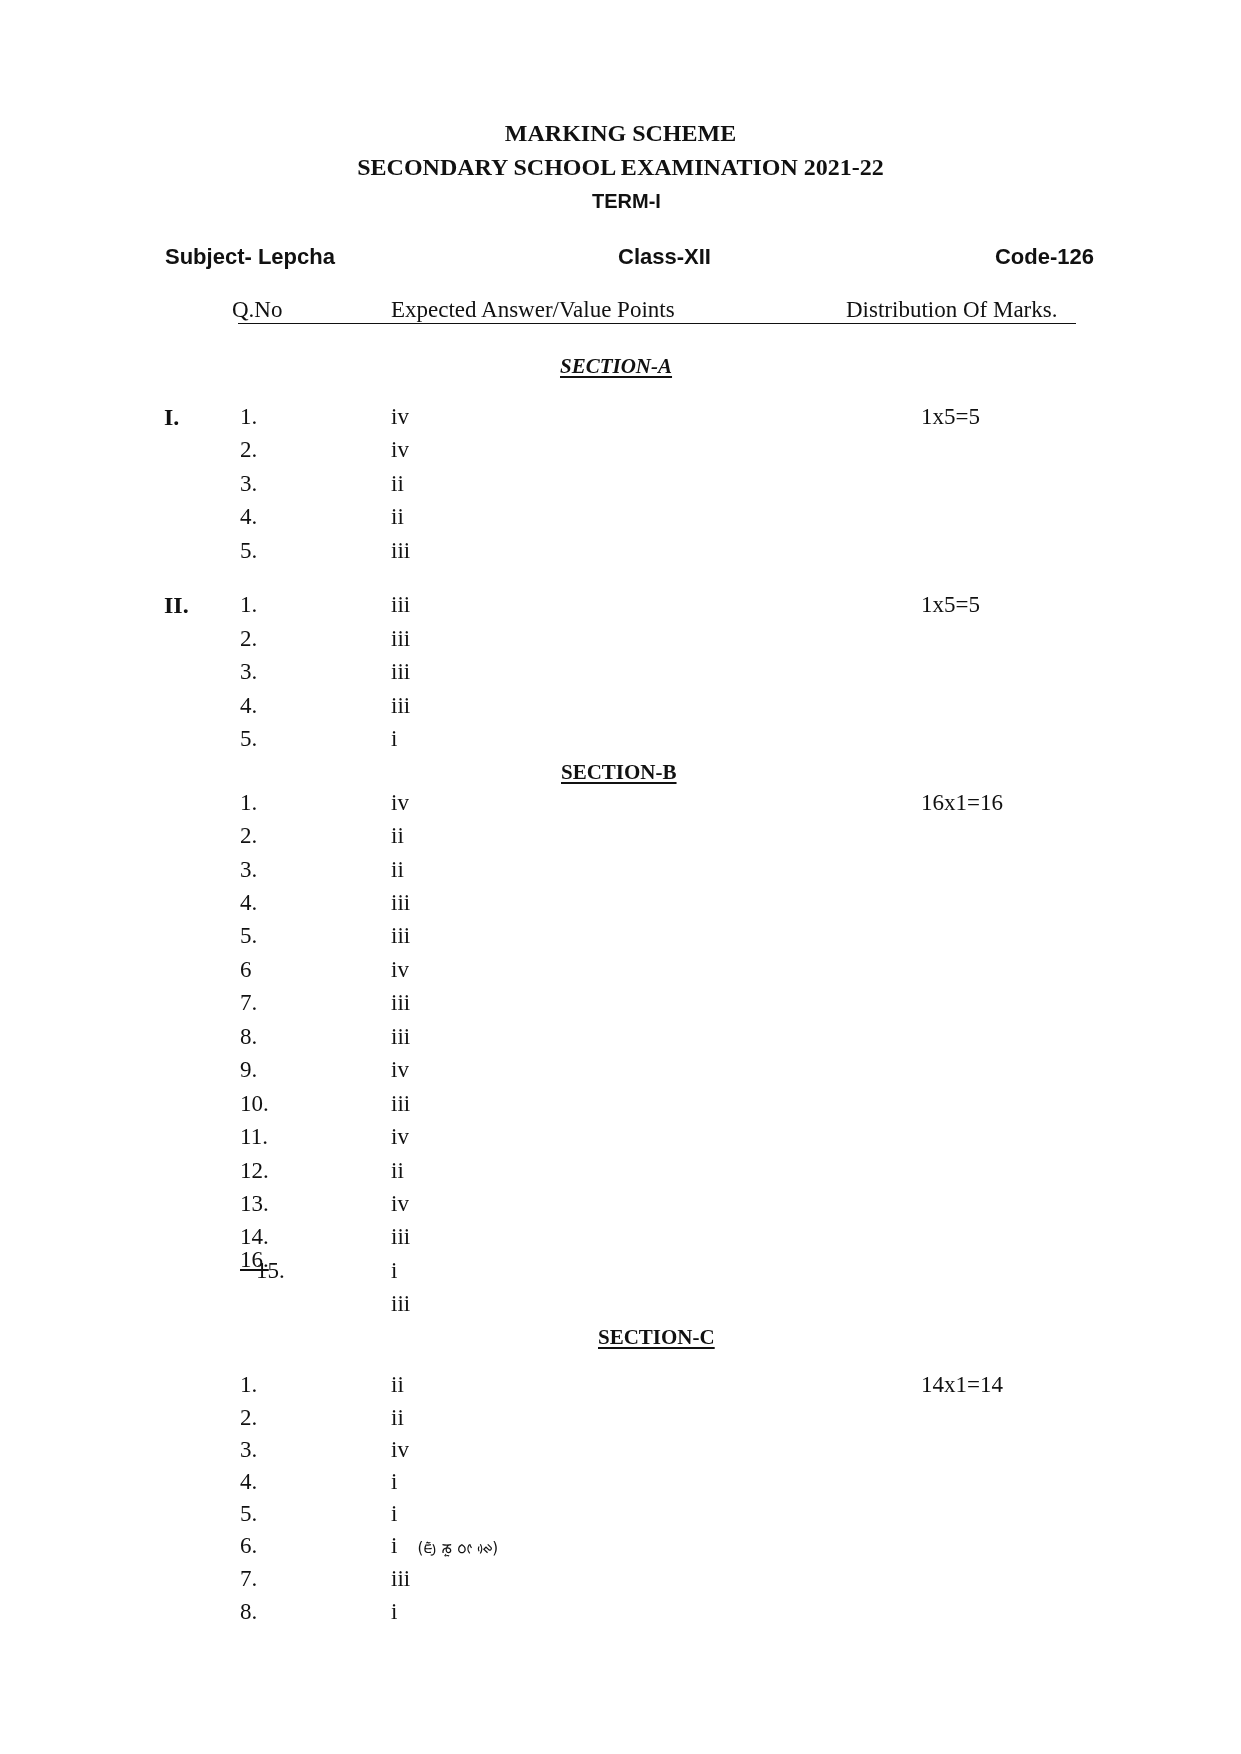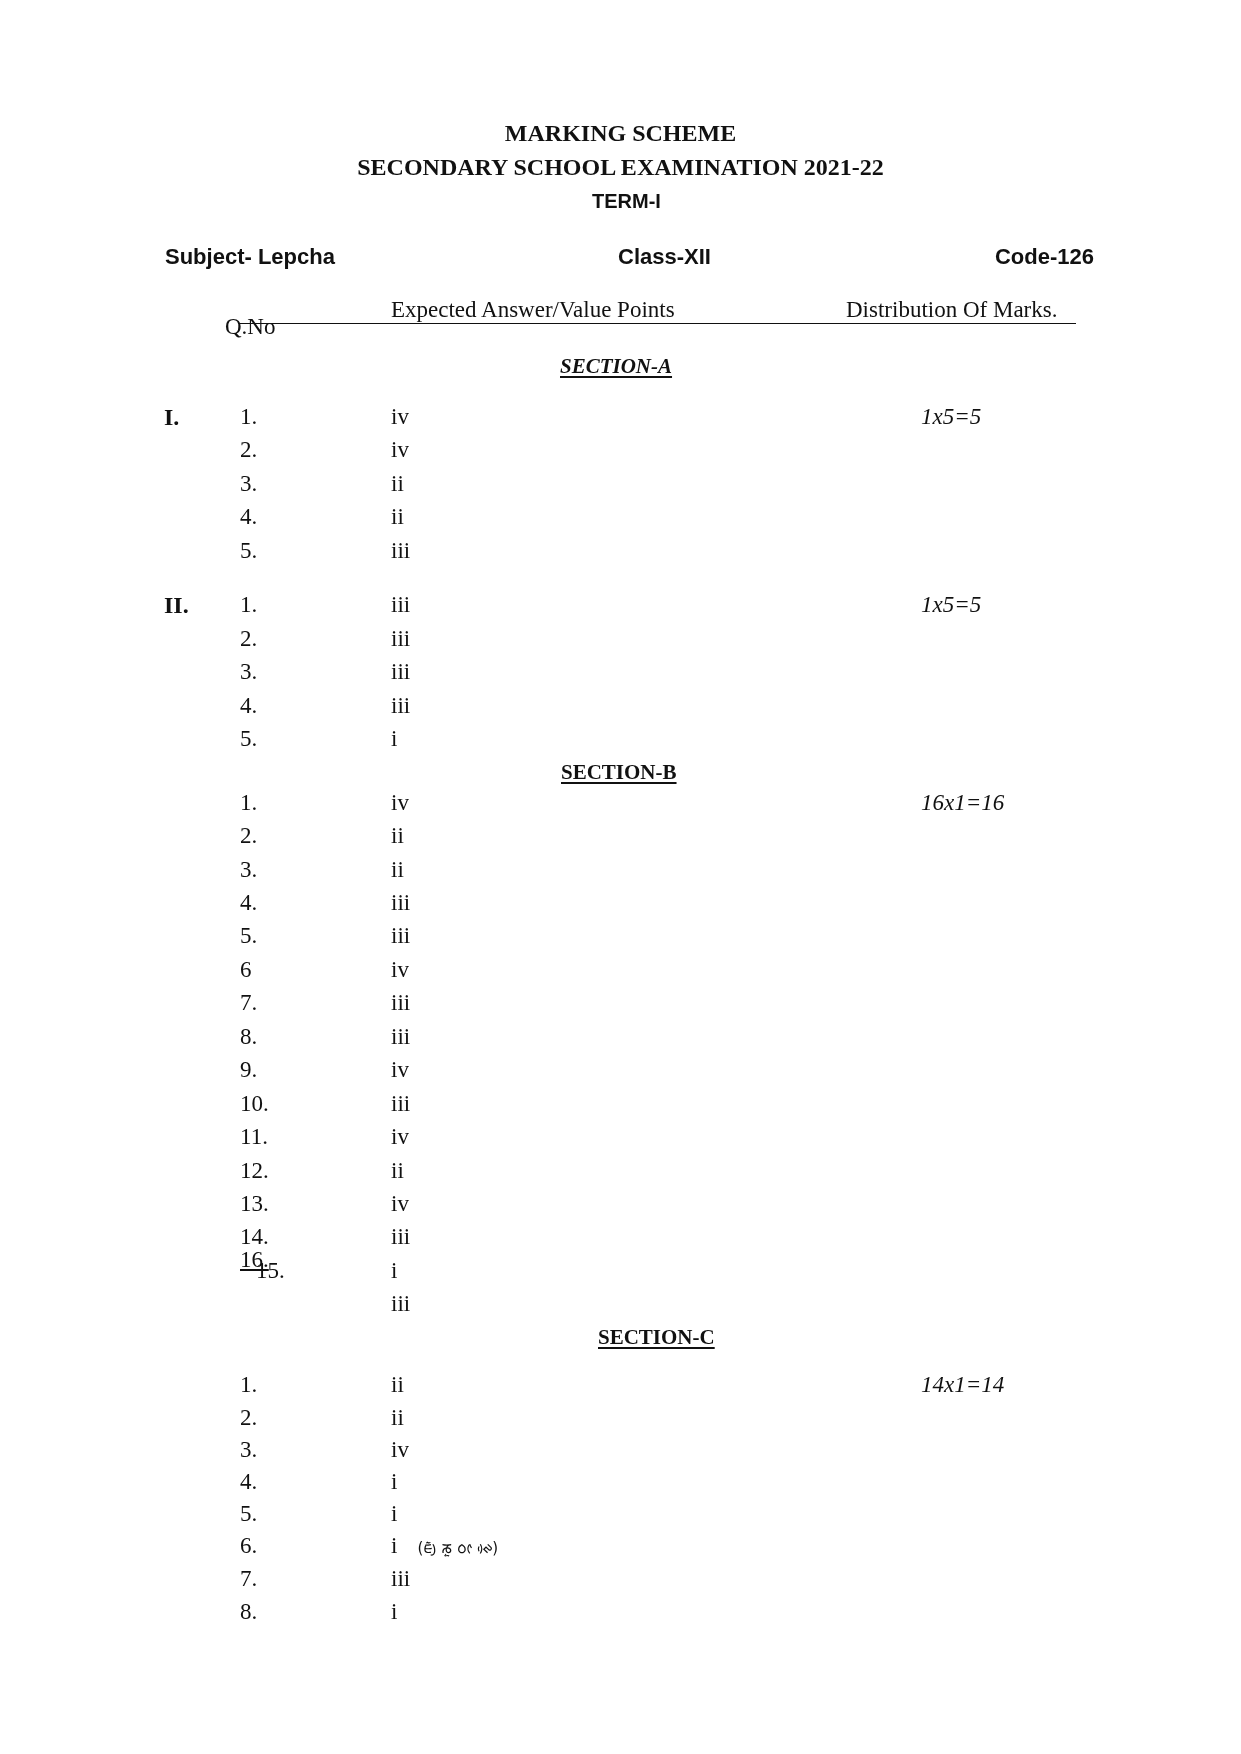--- a/index.html
+++ b/index.html
@@ -9,35 +9,35 @@
   .abs { position: absolute; white-space: nowrap; }
   .title { left: 0; width: 1241px; text-align: center; font-weight: bold; font-size: 24px; letter-spacing: 0px; }
   .term { left: 0; width: 1241px; text-align: center; font-weight: bold; font-size: 20px; padding-left: 6px; }
   .meta { font-weight: bold; font-size: 22px; top: 244px; }
   .hdr { font-size: 23px; top: 297px; }
   .hdr-line { position: absolute; left: 238px; top: 323px; width: 838px; height: 1px; background: #111; }
   .section { font-weight: bold; font-size: 21px; text-decoration: underline; text-underline-offset: 3px; text-decoration-thickness: 2px; }
   .roman { font-weight: bold; font-size: 24px; left: 164px; }
   .qno { font-size: 23px; left: 240px; }
   .ans { font-size: 23px; left: 391px; }
-  .marks { font-size: 23px; left: 921px; font-style: italic; }
+  .marks { font-size: 23px; left: 921px; }
   .lepcha { font-size: 15px; margin-left: 20px; font-family: "DejaVu Sans", sans-serif; }
 </style>
 </head>
 <body>
 
 <div class="abs serif title" style="top:120px;">MARKING SCHEME</div>
 <div class="abs serif title" style="top:154px;">SECONDARY SCHOOL EXAMINATION 2021-22</div>
 <div class="abs sans term" style="top:190px;">TERM-I</div>
 
 <div class="abs sans meta" style="left:165px;">Subject- Lepcha</div>
 <div class="abs sans meta" style="left:618px;">Class-XII</div>
 <div class="abs sans meta" style="right:147px;">Code-126</div>
 
-<div class="abs serif hdr" style="left:225px;margin-top:17px;">Q.No</div>
+<div class="abs serif hdr" style="left:232px;">Q.No</div>
 <div class="abs serif hdr" style="left:391px;text-align:center;">Expected Answer/Value Points</div>
 <div class="abs serif hdr" style="left:846px;">Distribution Of Marks.</div>
 <div class="hdr-line"></div>
 
 <div class="abs serif section" style="left:560px; top:354px;font-style:italic;">SECTION-A</div>
 
 <div class="abs serif roman" style="top:404px;">I.</div>
 <div class="abs serif marks" style="top:404px;">1x5=5</div>
 
 <div>

